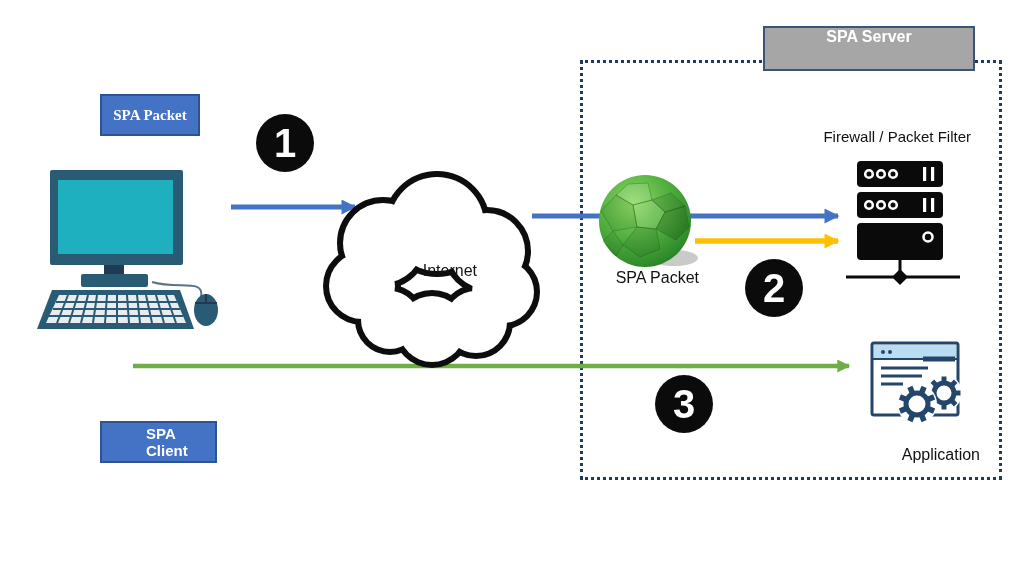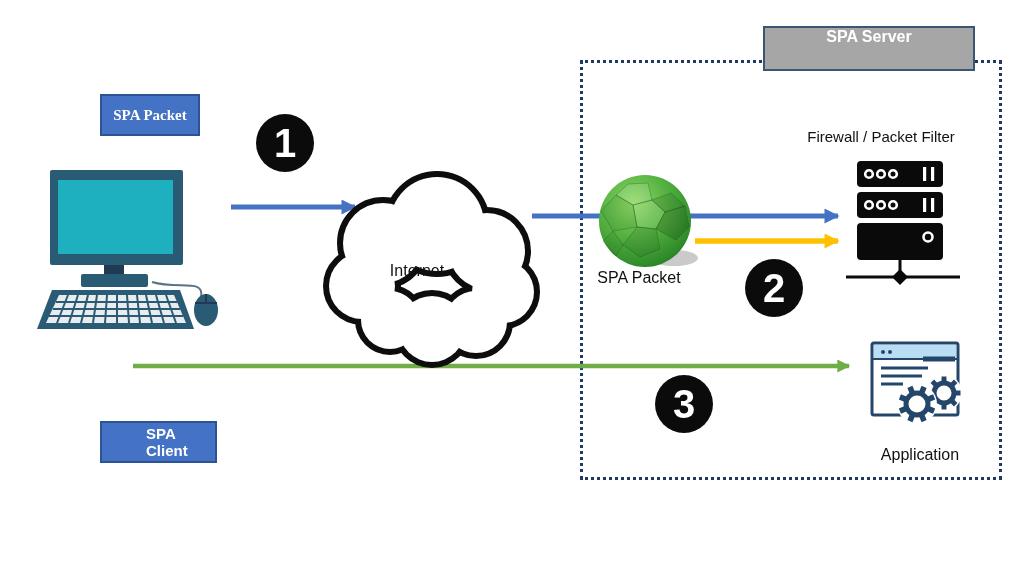--- a/index.html
+++ b/index.html
@@ -27,21 +27,21 @@
   }
   .step-circle{
     position:absolute;width:58px;height:58px;border-radius:50%;
     background:#0B0B0B;color:#ffffff;font-size:40px;font-weight:700;
     display:flex;align-items:center;justify-content:center;z-index:5;
   }
   .step-1{left:256px;top:114px;}
   .step-2{left:745px;top:259px;}
   .step-3{left:655px;top:375px;}
   .diagram-label{
-    position:absolute;color:#111111;font-size:16px;text-align:center;z-index:4;
+    position:absolute;color:#111111;font-size:16px;text-align:right;z-index:4;
   }
   .lbl-internet{left:357px;top:262px;width:120px;}
   .lbl-daemon{left:579px;top:269px;width:120px;}
   .lbl-firewall{left:791px;top:128px;width:180px;font-size:15px;}
   .lbl-application{left:860px;top:446px;width:120px;}
 </style>
 </head>
 <body>
 
 <div class="canvas">

